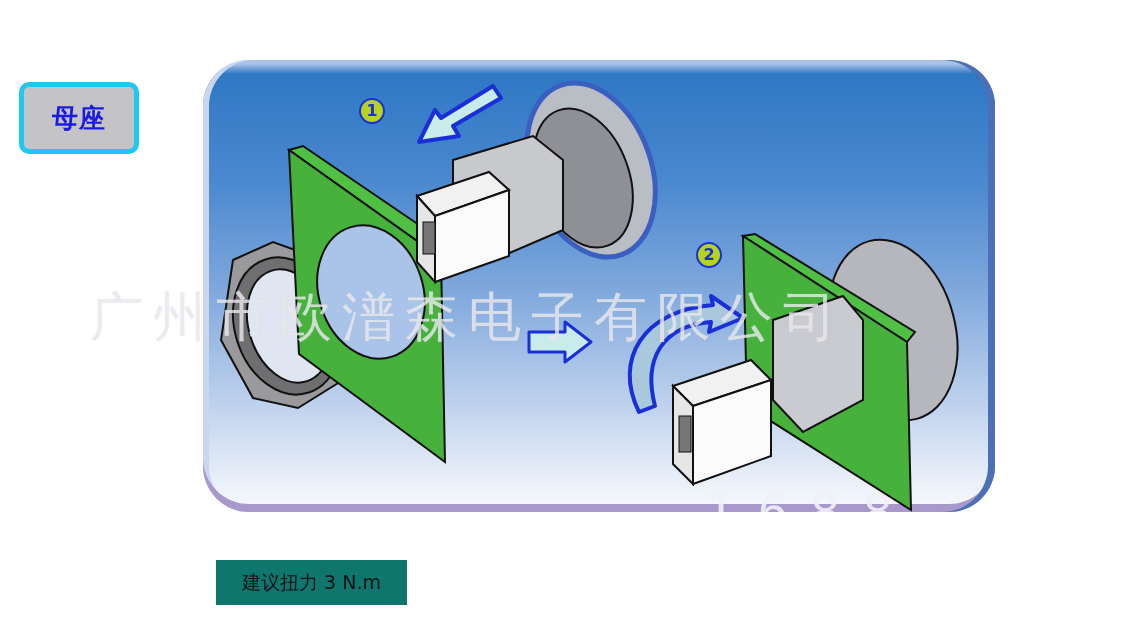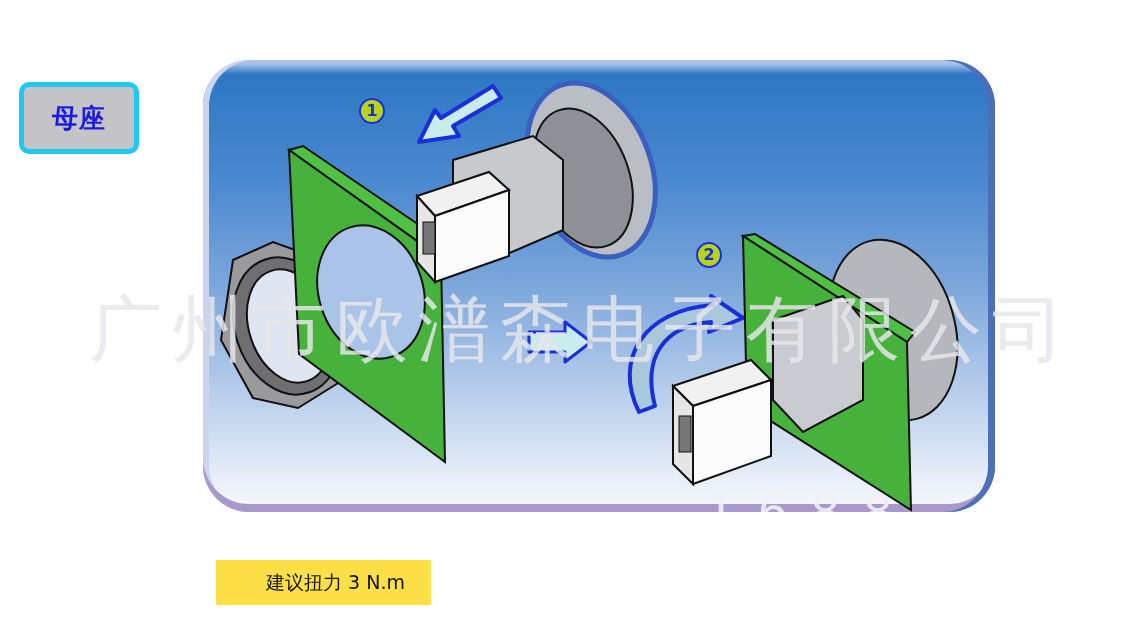--- a/index.html
+++ b/index.html
@@ -23,35 +23,35 @@
   }
   .panel svg { position: absolute; left: 0; top: 0; }
   .step-badge {
     position: absolute; width: 22px; height: 22px; border-radius: 50%;
     background: #b7d41a; border: 2px solid #1a2fd8;
     color: #1a2fd8; font-family: "DejaVu Sans", sans-serif; font-size: 16px; font-weight: bold;
     display: flex; align-items: center; justify-content: center; line-height: 1;
   }
   .watermark {
     position: absolute; left: 90px; top: 282px; width: 1000px;
-    font-family: "DejaVu Sans", sans-serif; font-size: 72px; letter-spacing: 10px;
+    font-family: "DejaVu Sans", sans-serif; font-size: 53px; letter-spacing: 10px;
     color: rgba(235,235,240,0.72); white-space: nowrap; pointer-events: none;
     text-shadow: 0 0 1px rgba(200,200,210,0.4);
   }
   .watermark2 {
     position: absolute; left: 705px; top: 488px;
     font-family: "DejaVu Sans", sans-serif; font-size: 48px; letter-spacing: 22px;
     color: rgba(240,240,246,0.9); white-space: nowrap; pointer-events: none;
     height: 24px; overflow: hidden; line-height: 48px;
   }
   .torque {
     position: absolute; left: 216px; top: 560px; width: 191px; height: 45px;
-    background: #fde047;
+    background: #0f766e;
     display: flex; align-items: center; justify-content: center;
-    font-family: "DejaVu Sans", sans-serif; font-size: 19px; color: #111; padding-left: 24px;
+    font-family: "DejaVu Sans", sans-serif; font-size: 19px; color: #111;
   }
 </style>
 </head>
 <body>
 
 <div class="label-box">
   <span>母座</span>
 </div>
 
 <div class="panel">

